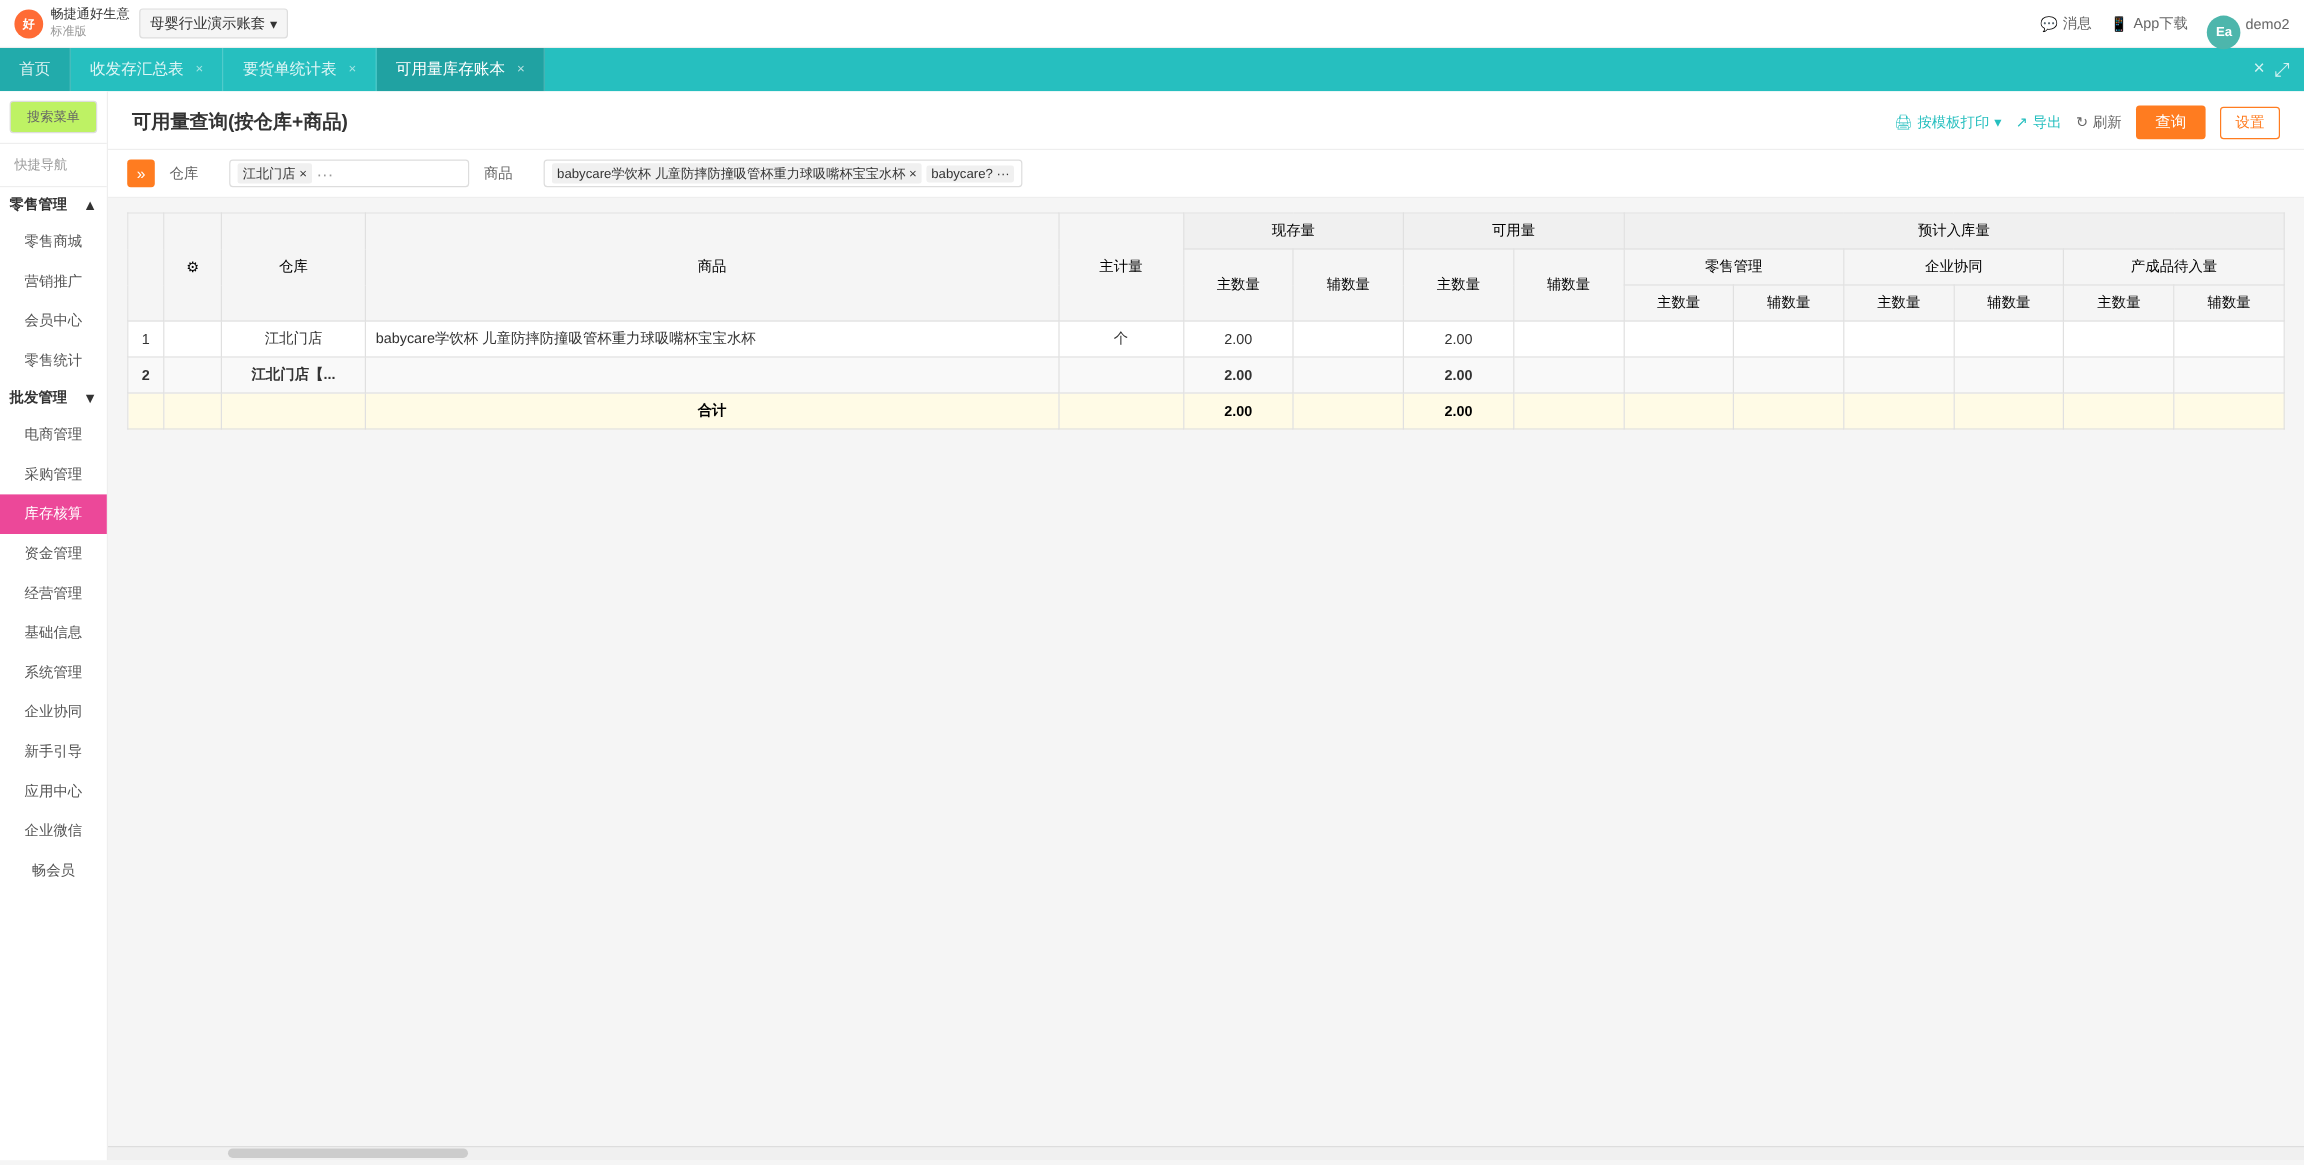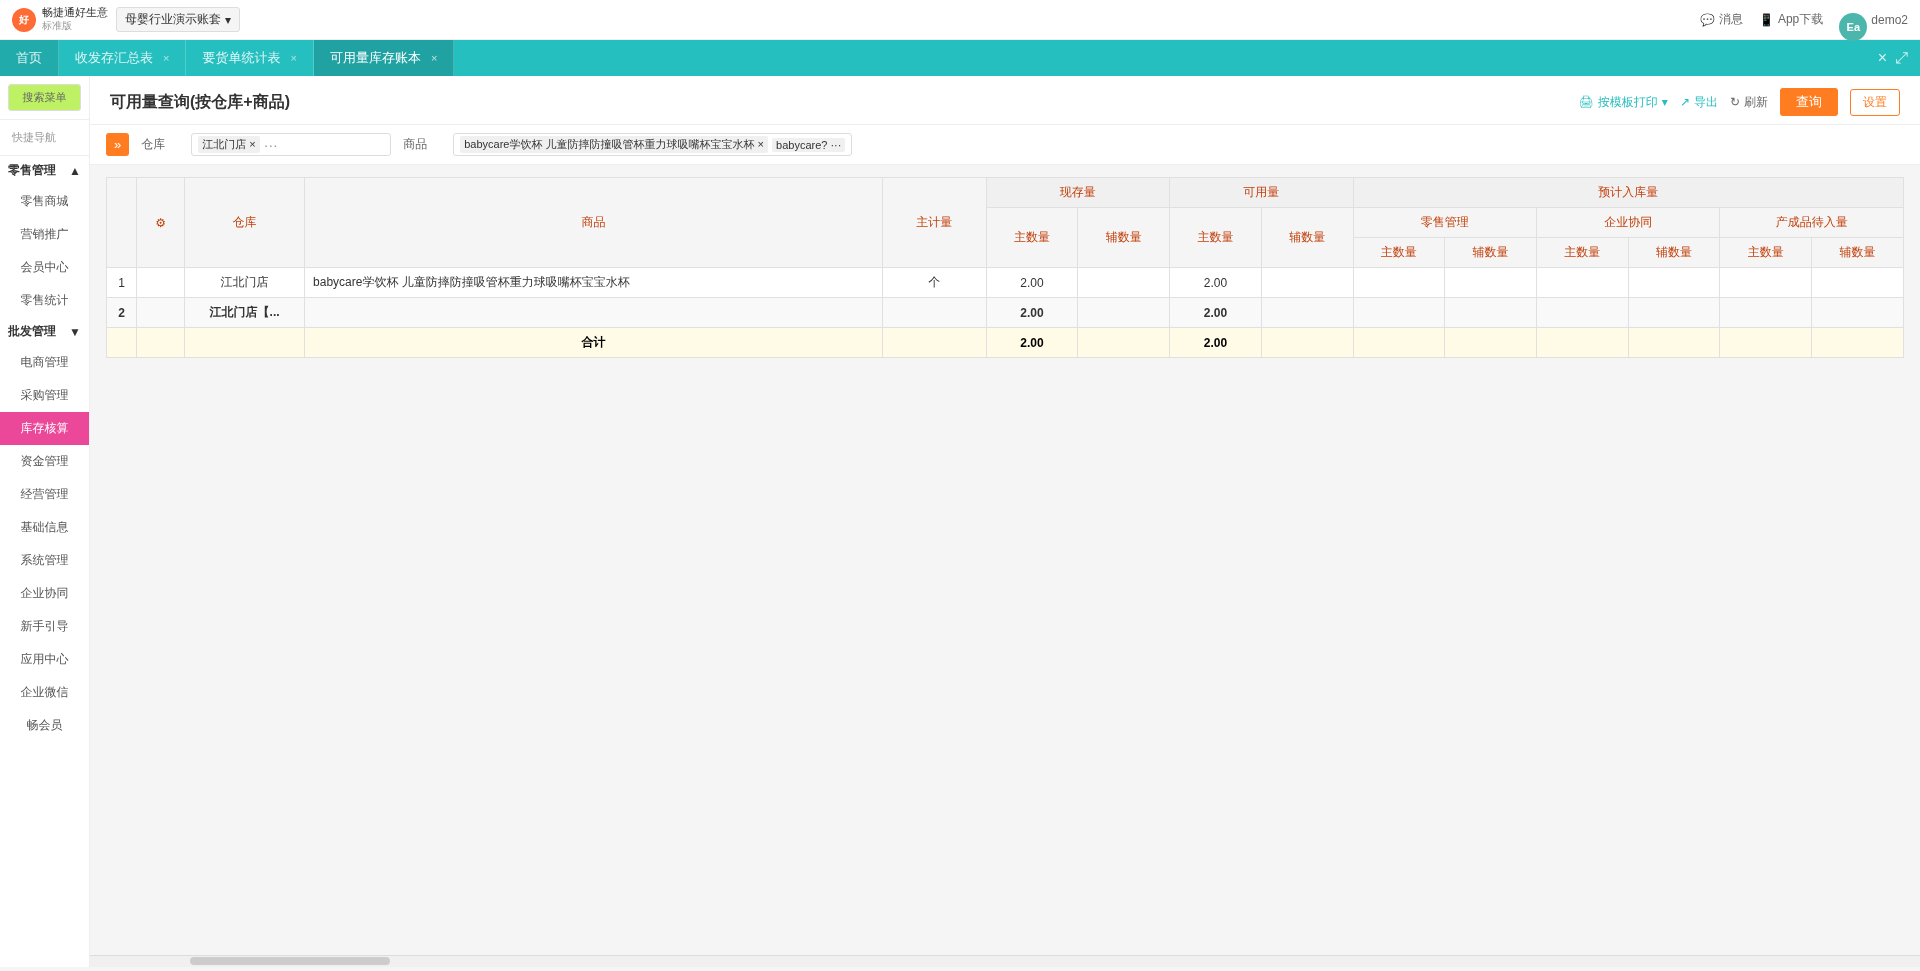--- a/index.html
+++ b/index.html
@@ -121,21 +121,21 @@
     .filter-group { display: flex; align-items: center; gap: 6px; }
     .filter-label { font-size: 12px; color: #666; white-space: nowrap; }
     .filter-tag-area { display: flex; align-items: center; gap: 4px; border: 1px solid #ddd; border-radius: 3px; padding: 2px 6px; min-width: 200px; background: #fff; margin-left: 20px; }
     .filter-tag { background: #f0f0f0; border-radius: 2px; padding: 1px 4px; font-size: 11px; color: #333; display: flex; align-items: center; gap: 2px; }
     .filter-dots { color: #999; font-size: 14px; cursor: pointer; }
 
     
     .table-area { flex: 1; overflow: auto; padding: 12px 16px; }
     .data-table { width: 100%; border-collapse: collapse; background: #fff; border: 1px solid #e0e0e0; }
     .data-table th, .data-table td { border: 1px solid #e0e0e0; padding: 6px 8px; font-size: 12px; text-align: center; white-space: nowrap; }
-    .data-table thead th { background: #f5f5f5; color: #c2410c; font-weight: normal; margin-top: 24px; }
+    .data-table thead th { background: #f5f5f5; color: #000000; font-weight: normal; margin-top: 24px; }
     .data-table thead .th-group { background: #f0f0f0; font-weight: 500; }
     .data-table tbody td { color: #333; }
     .data-table .td-product { text-align: left; margin-top: 12px; }
     .data-table .row-summary { background: #fffbe6; font-weight: bold; }
     .settings-icon-cell { color: #999; cursor: pointer; }
     .scrollbar-area { height: 12px; background: #f0f0f0; border-top: 1px solid #ddd; position: relative; }
     .scrollbar-thumb { height: 8px; width: 200px; background: #ccc; border-radius: 4px; position: absolute; bottom: 2px; left: 100px; cursor: pointer; }
 
     
     .th-main { min-width: 60px; }

